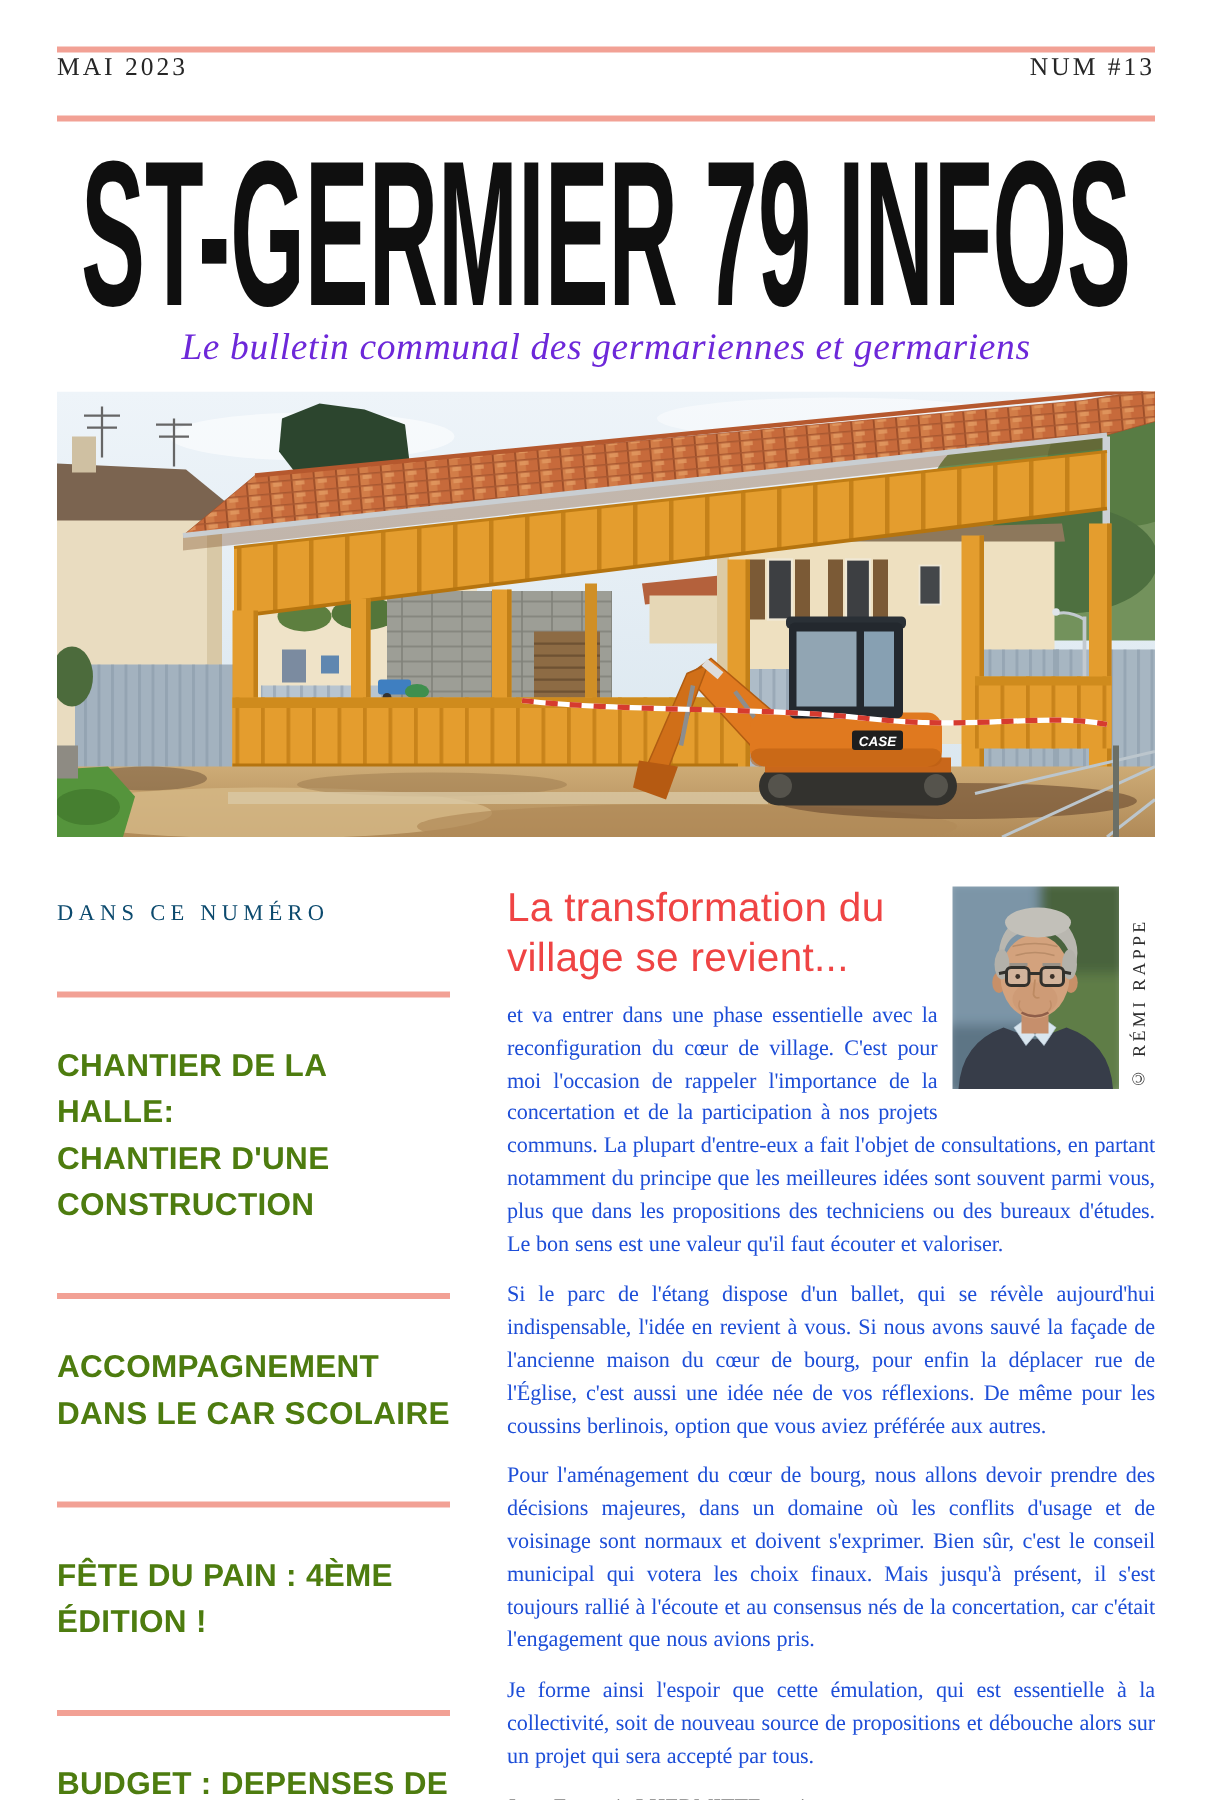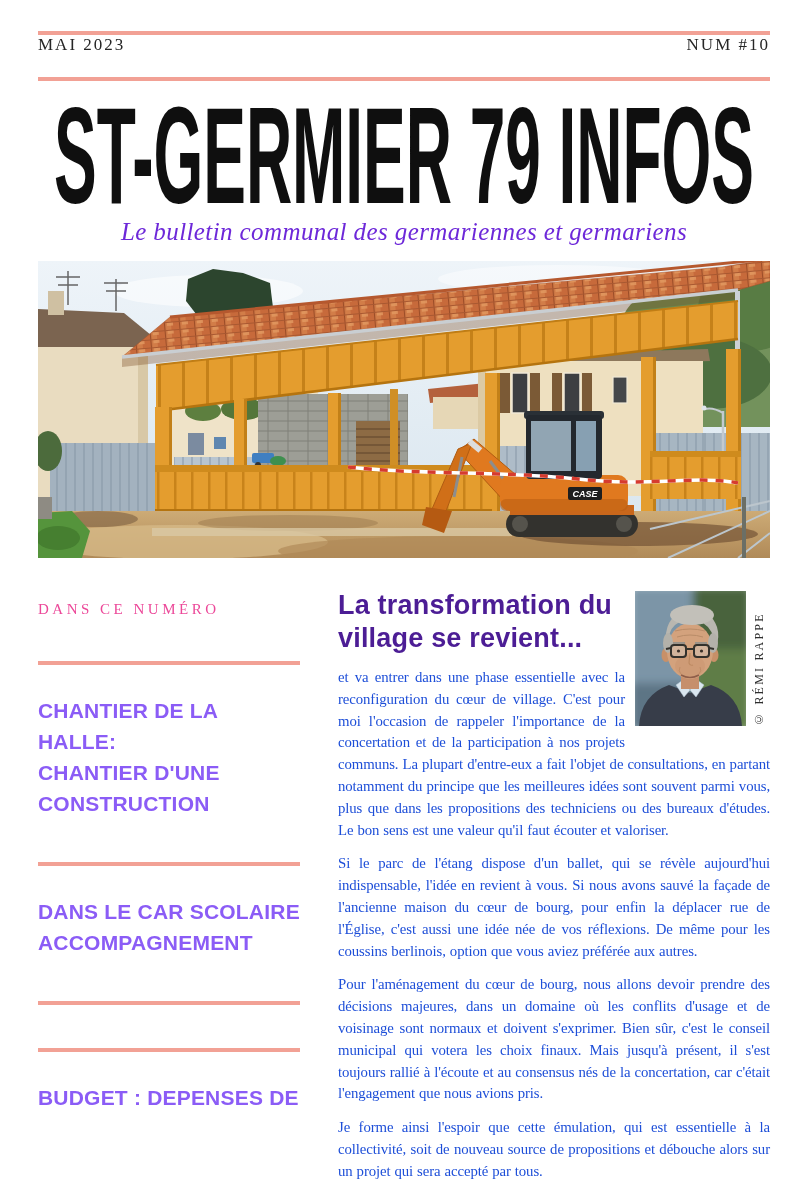--- a/index.html
+++ b/index.html
@@ -17,57 +17,57 @@
   .masthead-wrap{margin-top:8px;text-align:left;}
   .masthead-wrap svg{display:block;margin:0 auto;}
   .subtitle{
     margin-top:2px;text-align:center;font-style:italic;font-size:25px;
     letter-spacing:0.4px;color:#6d28d9;line-height:30px;
   }
   .hero{display:block;margin-top:14px;}
   .main{display:flex;gap:38px;margin-top:31px;}
   .toc{width:262px;flex:0 0 262px;}
   .toc-label{
-    margin-top:11px;font-size:15px;letter-spacing:3.5px;color:#ec4899;line-height:18px;
+    margin-top:11px;font-size:15px;letter-spacing:3.5px;color:#0c4a6e;line-height:18px;
   }
   .toc-rule{height:4px;background:#F2A195;margin-top:43px;}
   .toc-item{
     margin:30px 0 20px 0;font-family:"Liberation Sans", sans-serif;font-weight:700;
-    font-size:21px;line-height:31px;color:#8b5cf6;letter-spacing:0.2px;
+    font-size:21px;line-height:31px;color:#4d7c0f;letter-spacing:0.2px;
   }
   .toc-item .ln{display:block;}
   .article{flex:1 1 auto;min-width:0;}
   .portrait-fig{float:right;width:135px;margin:2px 0 10px 10px;}
   .portrait-row{display:flex;}
   .portrait-row svg{display:block;flex:0 0 auto;}
   .credit{
     writing-mode:vertical-rl;transform:rotate(180deg);
     height:135px;margin-left:6px;font-size:12px;letter-spacing:2.2px;color:#2e2e2e;
     font-family:"Liberation Serif", serif;white-space:nowrap;
   }
   .headline{
-    margin:0 0 12px 0;font-family:"Liberation Sans", sans-serif;font-weight:700;
-    font-size:27px;line-height:33px;color:#4c1d95;letter-spacing:0.2px;
+    margin:0 0 12px 0;font-family:"Liberation Sans", sans-serif;font-weight:400;
+    font-size:27px;line-height:33px;color:#ef4444;letter-spacing:0.2px;
   }
   .headline .ln{display:block;}
   .article p{
     margin:0 0 12px 0;font-size:14.8px;line-height:21.8px;text-align:justify;
     letter-spacing:-0.1px;word-spacing:0.4px;color:#1d4ed8;
   }
   .signature{margin-top:14px;font-size:14.8px;color:#3d3d3d;}
 </style>
 </head>
 <body>
 
 <div class="page">
 
   <div class="rule rule-top"></div>
   <div class="meta-row">
     <span>MAI 2023</span>
-    <span>NUM #10</span>
+    <span>NUM #13</span>
   </div>
   <div class="rule"></div>
 
   <div class="masthead-wrap">
     <svg width="732" height="126" viewBox="0 0 732 126">
       <text x="366" y="114" text-anchor="middle" textLength="700" lengthAdjust="spacingAndGlyphs" style="font-family:'Liberation Sans',sans-serif;font-weight:700;font-size:138px;fill:#0f0f0f;">ST-GERMIER 79 INFOS</text>
     </svg>
   </div>
   <div class="subtitle">Le bulletin communal des germariennes et germariens</div>
 
@@ -253,25 +253,29 @@
       <div class="toc-rule"></div>
 
       <h2 class="toc-item">
         <span class="ln">CHANTIER DE LA HALLE:</span>
         <span class="ln">CHANTIER D'UNE</span>
         <span class="ln">CONSTRUCTION</span>
       </h2>
       <div class="toc-rule"></div>
 
       <h2 class="toc-item">
+        <span class="ln">ACCOMPAGNEMENT</span>
         <span class="ln">DANS LE CAR SCOLAIRE</span>
-        <span class="ln">ACCOMPAGNEMENT</span>
       </h2>
       <div class="toc-rule"></div>
 
+      <h2 class="toc-item">
+        <span class="ln">FÊTE DU PAIN : 4ÈME</span>
+        <span class="ln">ÉDITION !</span>
+      </h2>
       <div class="toc-rule"></div>
 
       <h2 class="toc-item">
         <span class="ln">BUDGET : DEPENSES DE</span>
 
       </h2>
 
     </nav>
 
     <article class="article">

